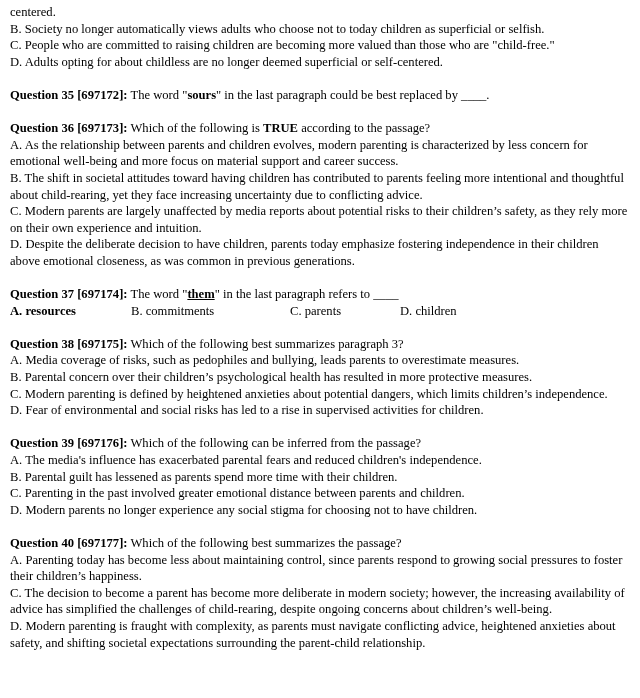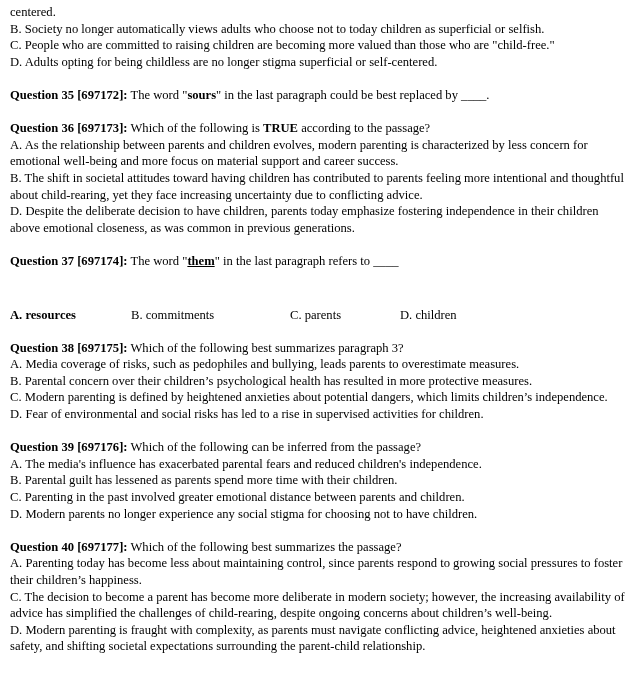--- a/index.html
+++ b/index.html
@@ -52,47 +52,48 @@
     display: block;
     white-space: pre;
   }
   .optrow span.col {
     display: inline-block;
   }
   .w-a1 { width: 121px; }
   .w-b1 { width: 117px; }
   .w-c1 { width: 125px; }
   .w-a2 { width: 121px; font-weight: bold; }
-  .w-b2 { width: 159px; margin-top: 37px; }
+  .w-b2 { width: 159px; }
   .w-c2 { width: 110px; }
 </style>
 </head>
 <body>
 
 <div id="sheet">
 
   <div class="block">
     <div class="line para">centered.</div>
     <div class="line para">B. Society no longer automatically views adults who choose not to today children as superficial or selfish.</div>
     <div class="line para">C. People who are committed to raising children are becoming more valued than those who are "child-free."</div>
-    <div class="line para">D. Adults opting for being childless are no longer stigma superficial or self-centered.</div>
+    <div class="line para">D. Adults opting for about childless are no longer deemed superficial or self-centered.</div>
   </div>
 
   <div class="gap"></div>
 
   <div class="block">
     <div class="line para"><span class="qhead">Question 35 [697172]:</span><span> The word "</span><span class="kw-bold">sours</span><span>" in the last paragraph could be best replaced by ____.</span></div>
   </div>
 
   <div class="gap"></div>
 
   <div class="block">
     <div class="line para"><span class="qhead">Question 36 [697173]:</span><span> Which of the following is </span><span class="kw-bold">TRUE</span><span> according to the passage?</span></div>
     <div class="line para">A. As the relationship between parents and children evolves, modern parenting is characterized by less concern for emotional well-being and more focus on material support and career success.</div>
     <div class="line para">B. The shift in societal attitudes toward having children has contributed to parents feeling more intentional and thoughtful about child-rearing, yet they face increasing uncertainty due to conflicting advice.</div>
+    <div class="line para">C. Modern parents are largely unaffected by media reports about potential risks to their children’s safety, as they rely more on their own experience and intuition.</div>
     <div class="line para">D. Despite the deliberate decision to have children, parents today emphasize fostering independence in their children above emotional closeness, as was common in previous generations.</div>
   </div>
 
   <div class="gap"></div>
 
   <div class="block">
     <div class="line para"><span class="qhead">Question 37 [697174]:</span><span> The word "</span><span class="kw-bold-underline">them</span><span>" in the last paragraph refers to ____</span></div>
     <div class="optrow"><span class="col w-a2">A. resources</span><span class="col w-b2">B. commitments</span><span class="col w-c2">C. parents</span><span class="col">D. children</span></div>
   </div>
 

